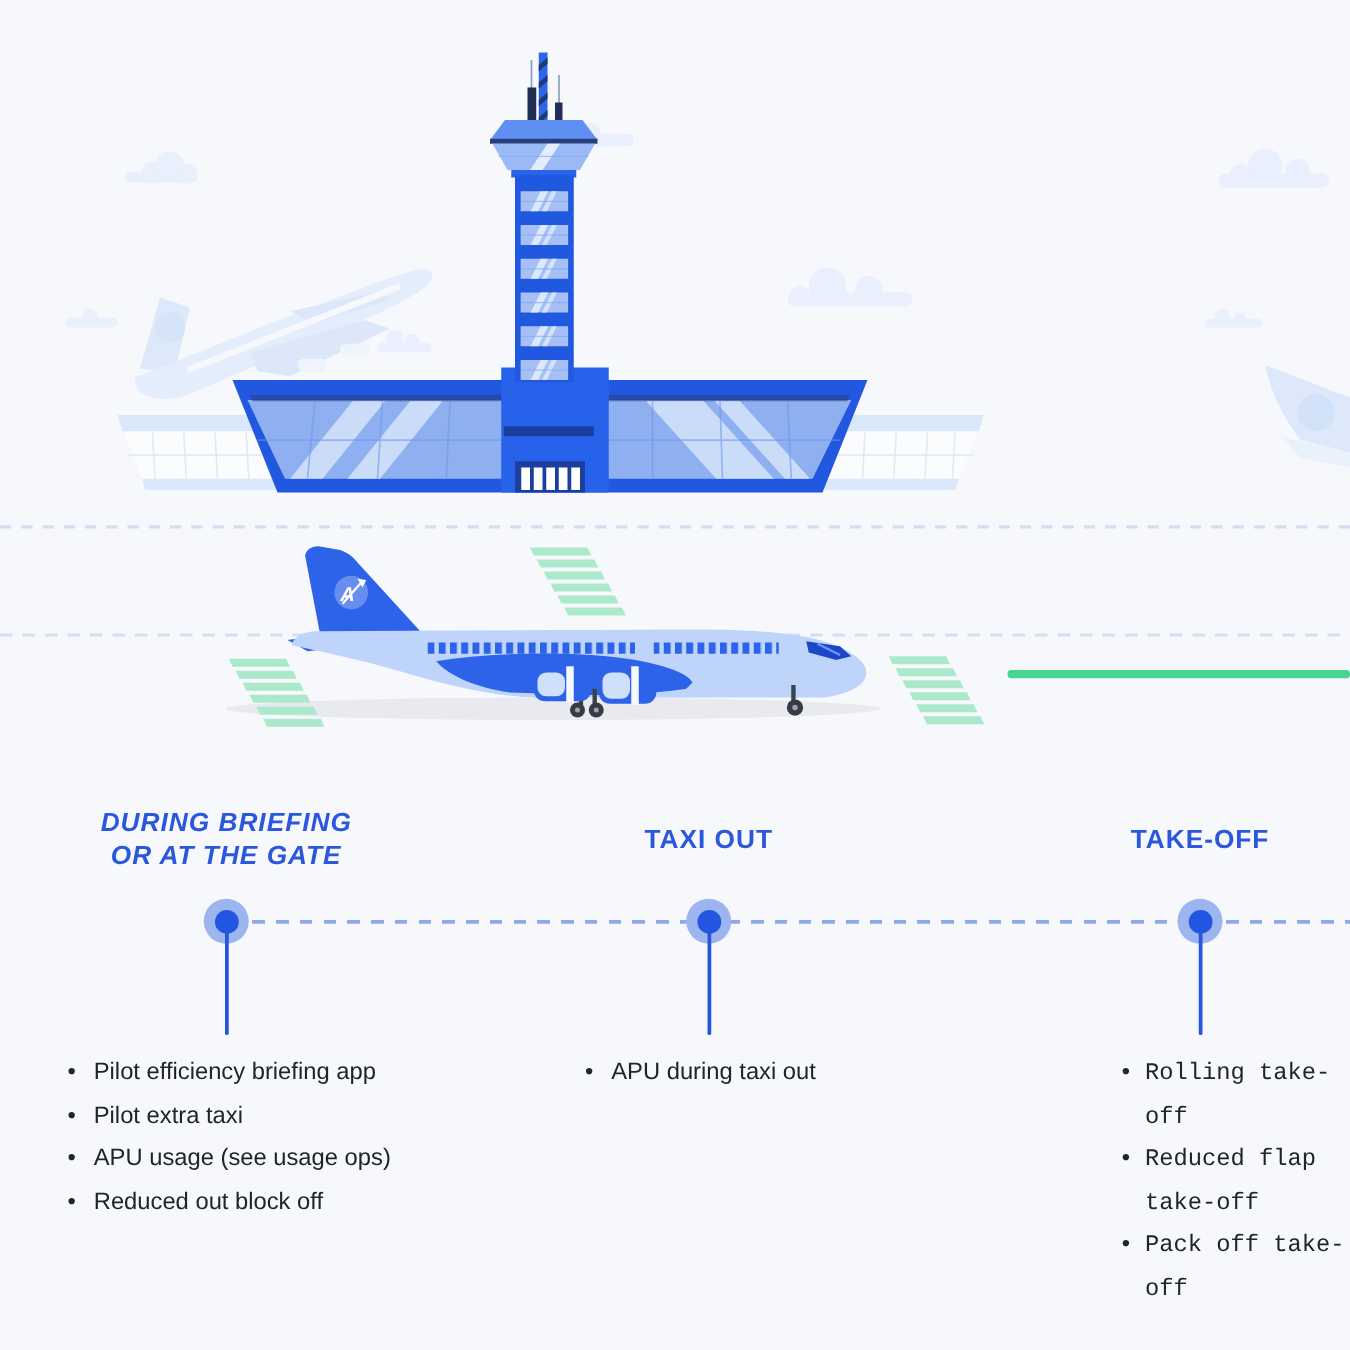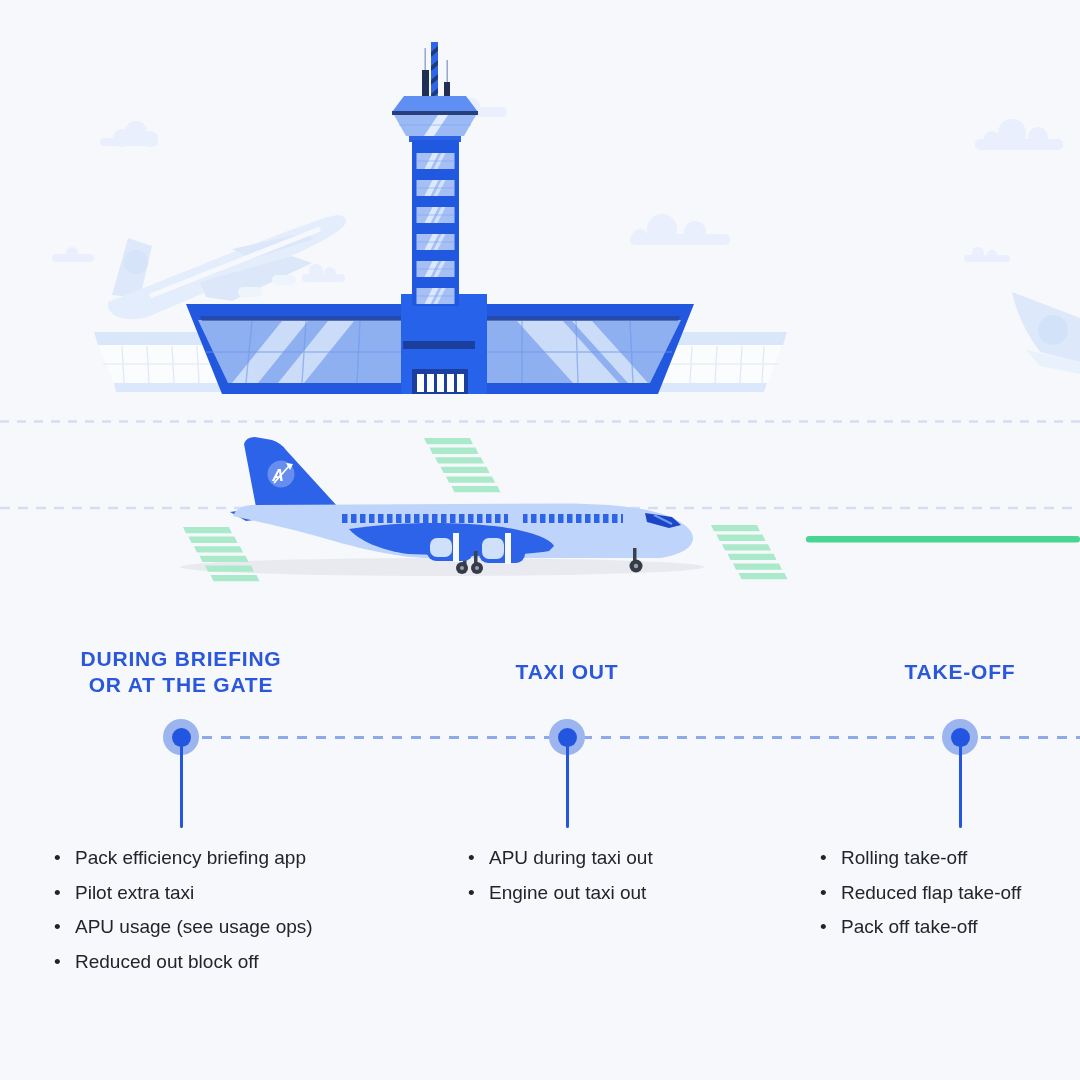--- a/index.html
+++ b/index.html
@@ -240,53 +240,52 @@
         <rect x="482" y="538" width="22" height="21" rx="7" fill="#cfe0fb"></rect>
         <rect x="505" y="533" width="6" height="31" fill="#f6f8fc"></rect>
       </g>
     </g>
 
     <rect x="806" y="536" width="274" height="6.5" rx="3" fill="#48d592"></rect>
   </svg>
 
   <div class="timeline-dash"></div>
 
-  <div class="phase-title" style="left:21px;top:646px;">
+  <div class="phase-title" style="left:21px;top:646px;font-style:italic;">
       <div>DURING BRIEFING</div>
       <div>OR AT THE GATE</div>
     </div>
   <div class="node" style="left:163px;top:719px;">
     <div class="dot"></div>
   </div>
   <div class="connector" style="left:179.5px;top:744px;"></div>
   <ul class="bullet-list" style="left:54px;">
-      <li class="bullet-item">Pack efficiency briefing app</li>
+      <li class="bullet-item">Pilot efficiency briefing app</li>
       <li class="bullet-item">Pilot extra taxi</li>
       <li class="bullet-item">APU usage (see usage ops)</li>
       <li class="bullet-item">Reduced out block off</li>
     </ul>
 
   <div class="phase-title" style="left:407px;top:646px;">
       <div>TAXI OUT</div>
     </div>
   <div class="node" style="left:549px;top:719px;">
     <div class="dot"></div>
   </div>
   <div class="connector" style="left:565.5px;top:744px;"></div>
   <ul class="bullet-list" style="left:468px;">
       <li class="bullet-item">APU during taxi out</li>
-      <li class="bullet-item">Engine out taxi out</li>
     </ul>
 
   <div class="phase-title" style="left:800px;top:646px;">
       <div>TAKE-OFF</div>
     </div>
   <div class="node" style="left:942px;top:719px;">
     <div class="dot"></div>
   </div>
   <div class="connector" style="left:958.5px;top:744px;"></div>
-  <ul class="bullet-list" style="left:820px;">
+  <ul class="bullet-list" style="left:895px;font-family:Liberation Mono, monospace;">
       <li class="bullet-item">Rolling take-off</li>
       <li class="bullet-item">Reduced flap take-off</li>
       <li class="bullet-item">Pack off take-off</li>
     </ul>
 
 </div>
 
 </body></html>

